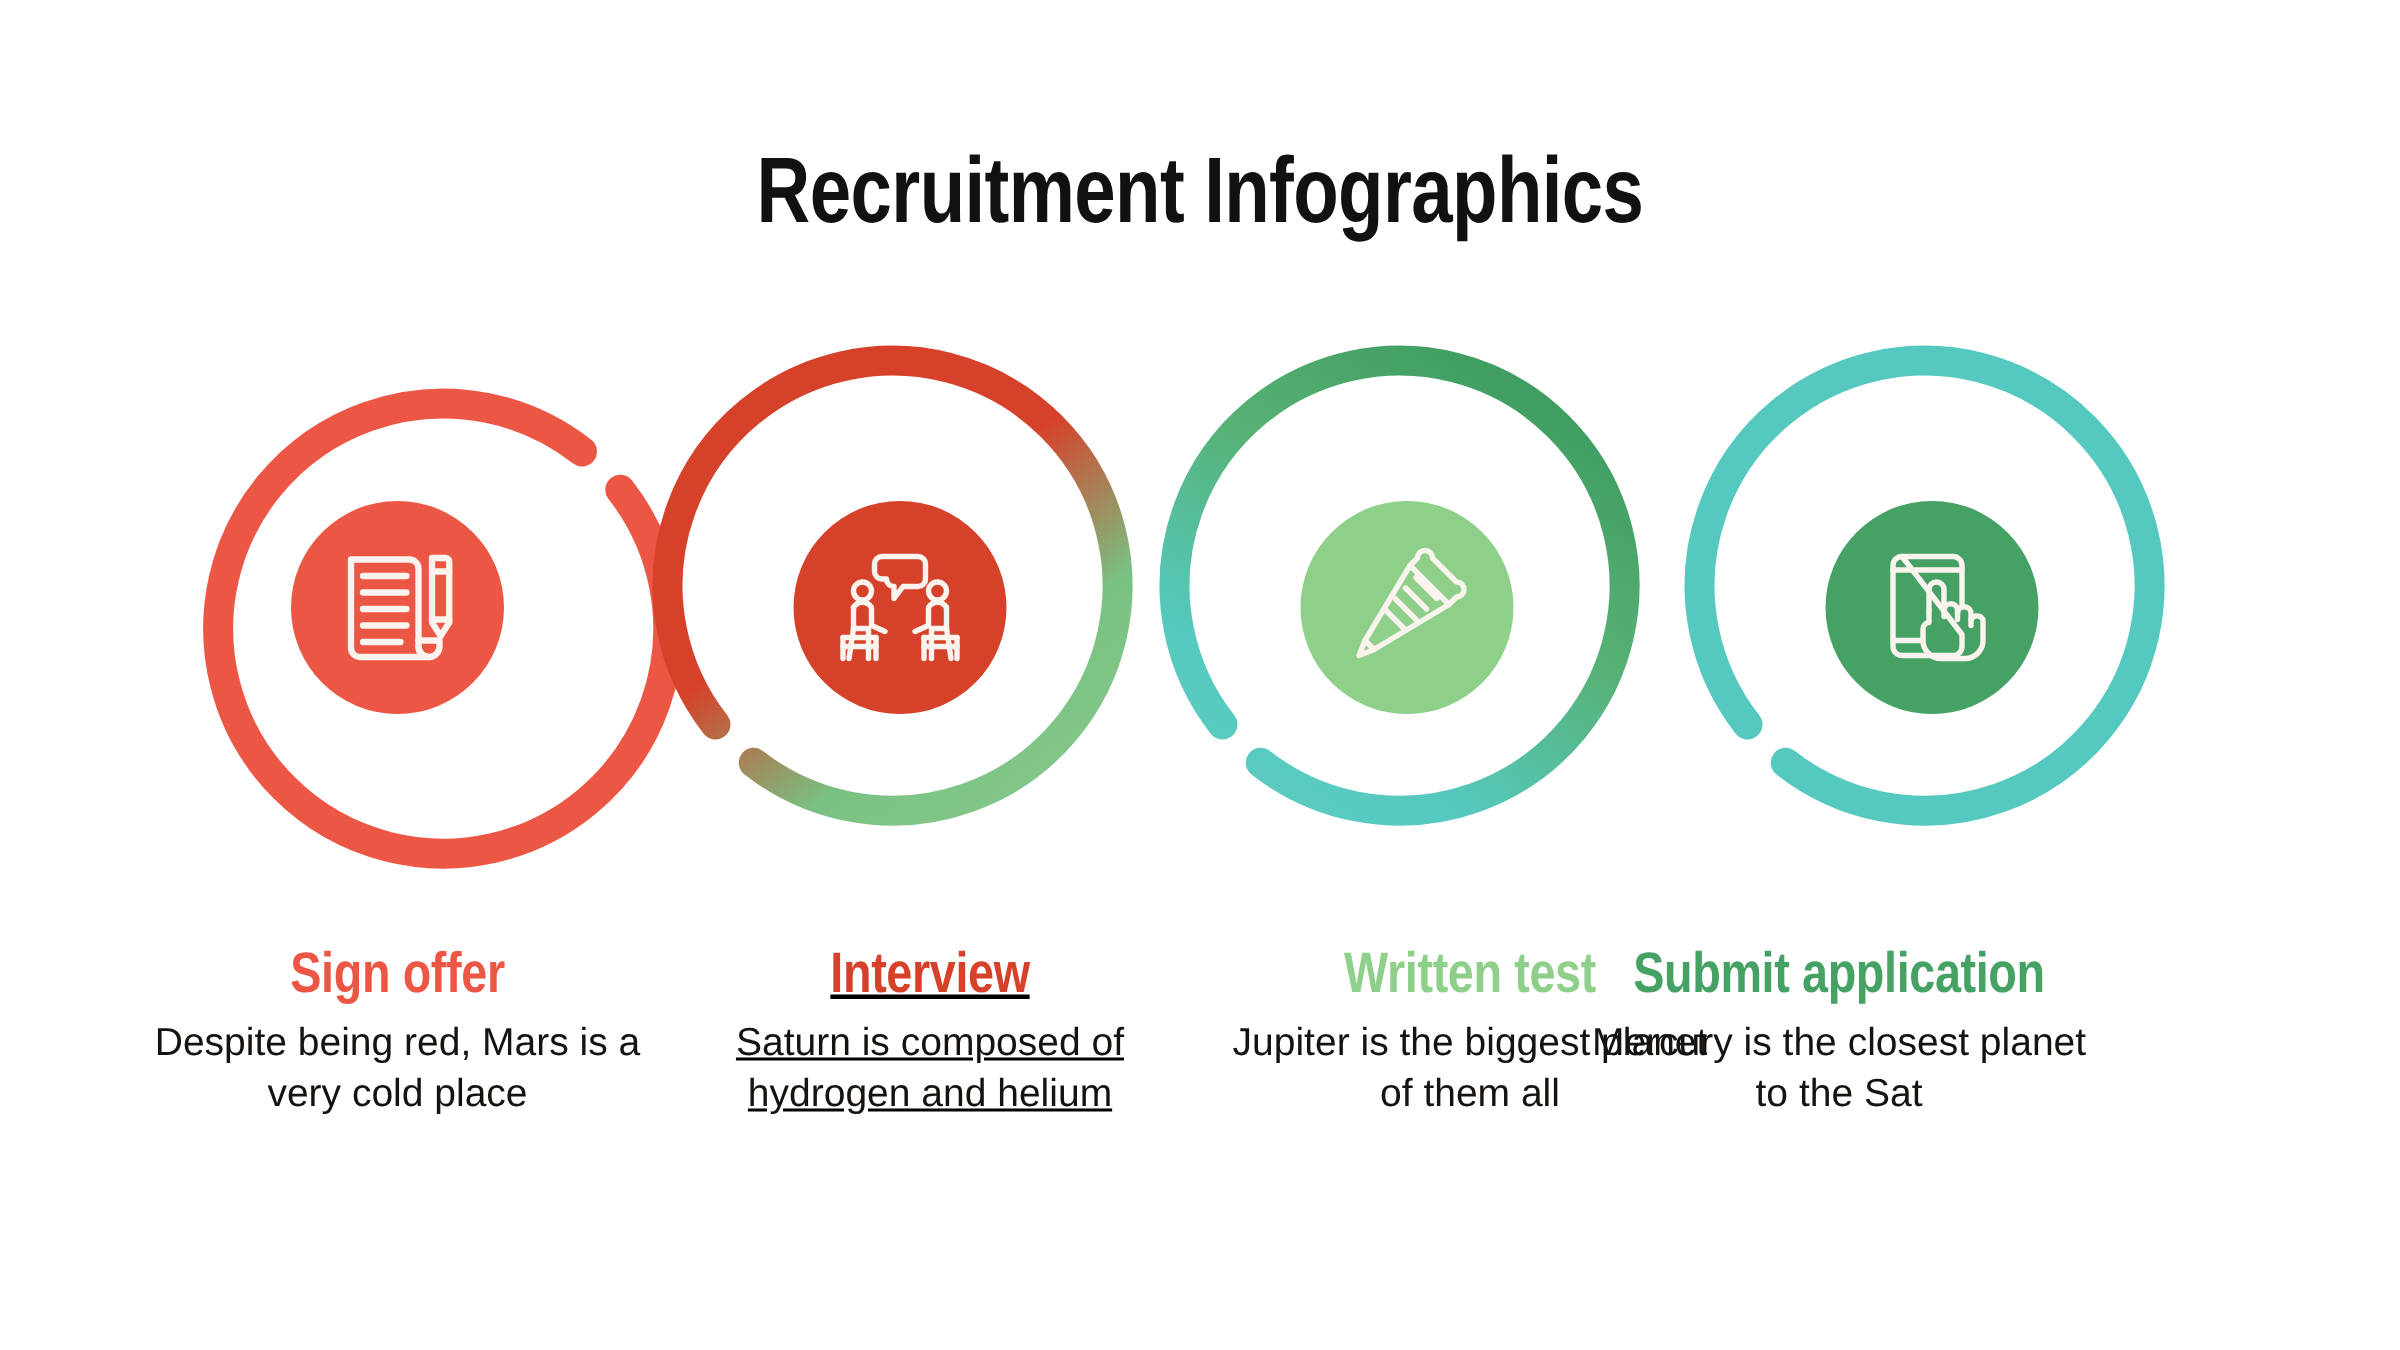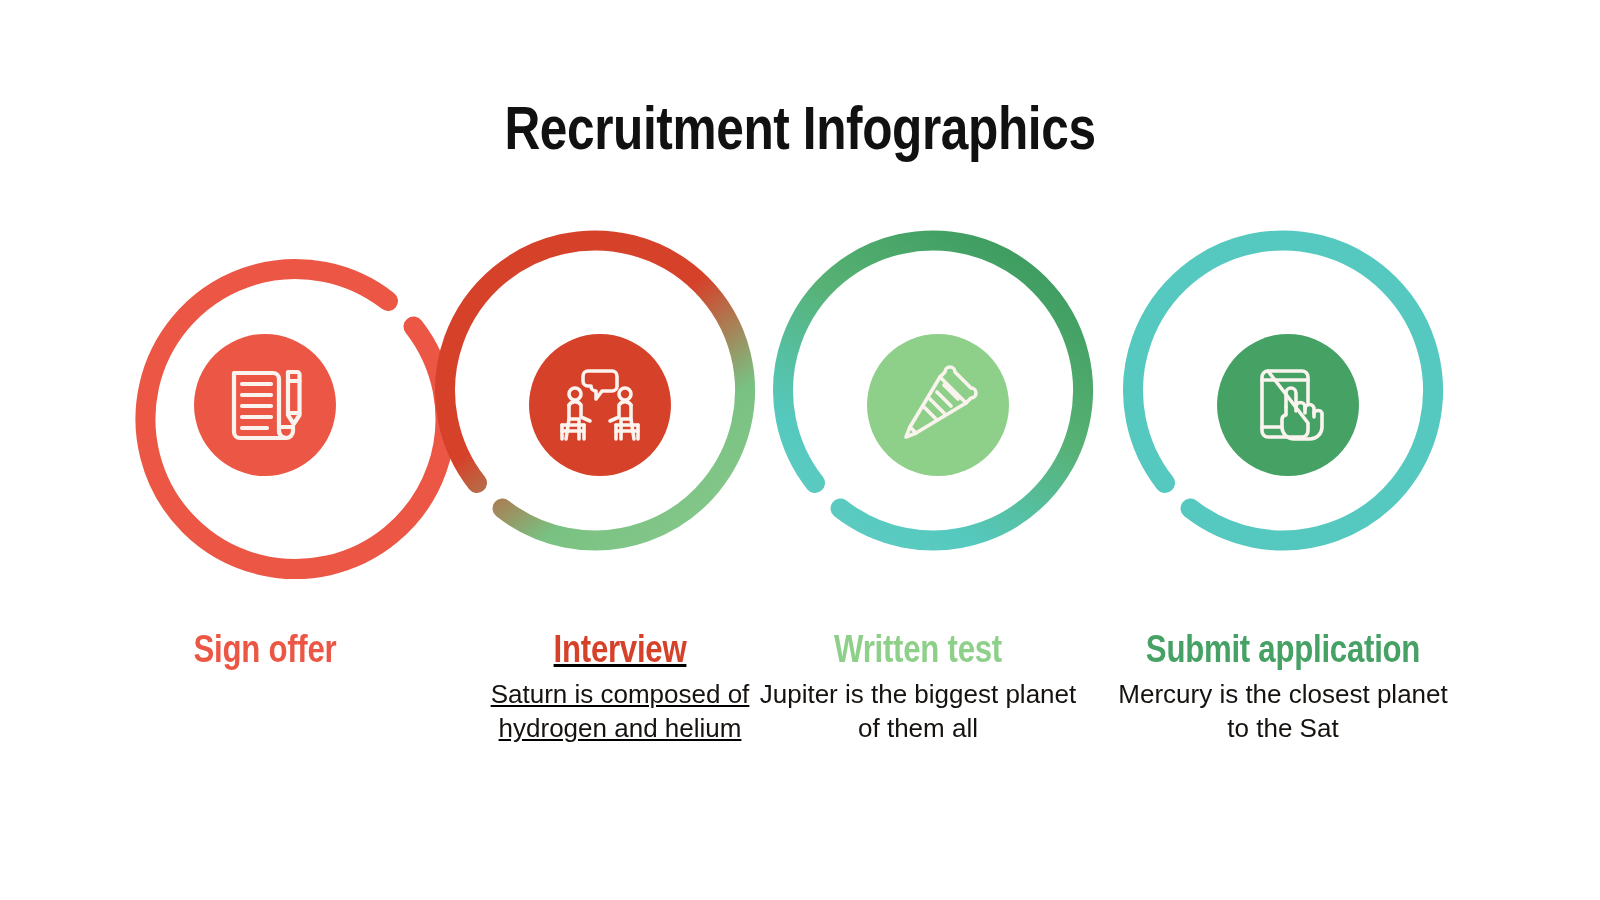--- a/index.html
+++ b/index.html
@@ -71,22 +71,22 @@
     font-family: "Liberation Sans", sans-serif;
     font-size: 26px;
     font-weight: 400;
     line-height: 1.32;
     color: #15120f;
     margin: 0;
     padding: 0 14px;
   }
   .c0 { left: 85px; }
   .c1 { left: 440px; text-decoration: underline; }
-  .c2 { left: 738px; }
-  .c3 { left: 1103px; }
+  .c2 { left: 800px; }
+  .c3 { left: 1046px; }
 </style>
 </head>
 <body style="background: rgb(255, 255, 255);">
 
 <div class="slide">
 
   <h1 class="slide-title" style="color: rgb(17, 17, 17);">Recruitment Infographics</h1>
 
   <div class="rings-layer">
     <svg width="1600" height="470" viewBox="0 0 1600 470">
@@ -205,20 +205,21 @@
                  A 12 12 0 0 1 -6 22 L -6 14
                  A 4.5 4.5 0 0 1 -2 10 L -2 2"></path>
       </g>
     </svg>
   </div>
 
   <div class="captions-layer">
 
     <div class="caption c0">
       <div class="caption-title" style="color: rgb(236, 87, 69);">Sign offer</div>
+      <div class="caption-body">Despite being red, Mars is a very cold place</div>
     </div>
 
     <div class="caption c1">
       <div class="caption-title" style="color: rgb(214, 65, 42);">Interview</div>
       <div class="caption-body">Saturn is composed of hydrogen and helium</div>
     </div>
 
     <div class="caption c2">
       <div class="caption-title" style="color: rgb(142, 208, 138);">Written test</div>
       <div class="caption-body">Jupiter is the biggest planet of them all</div>

